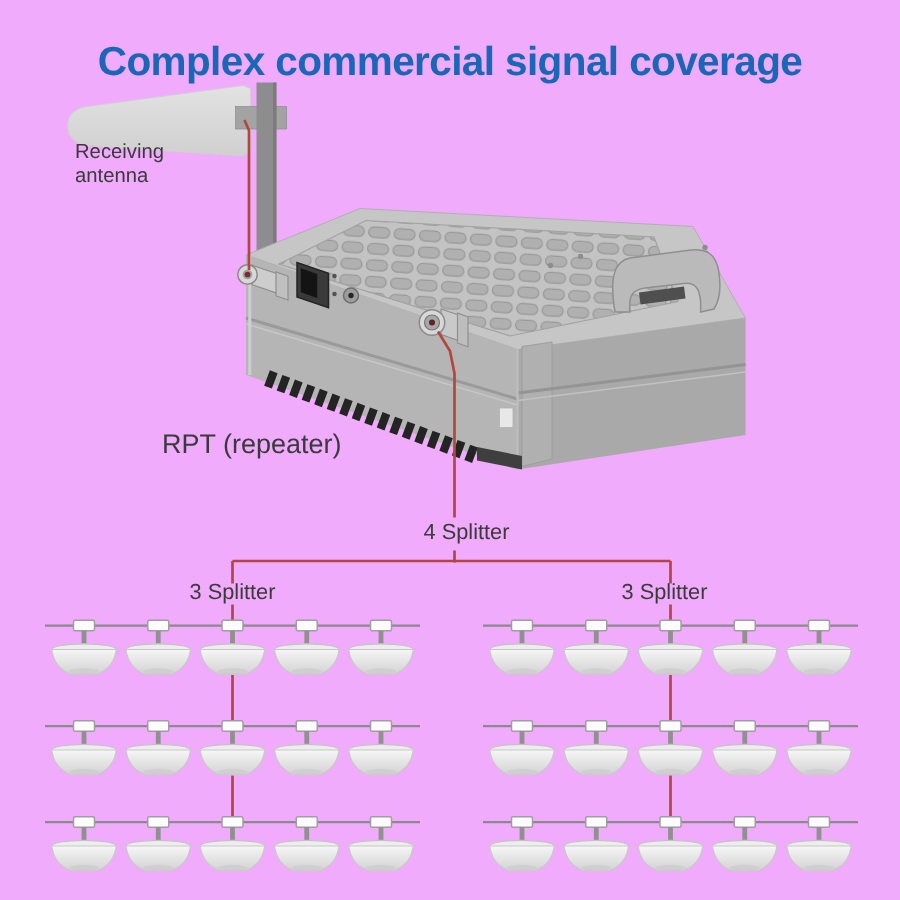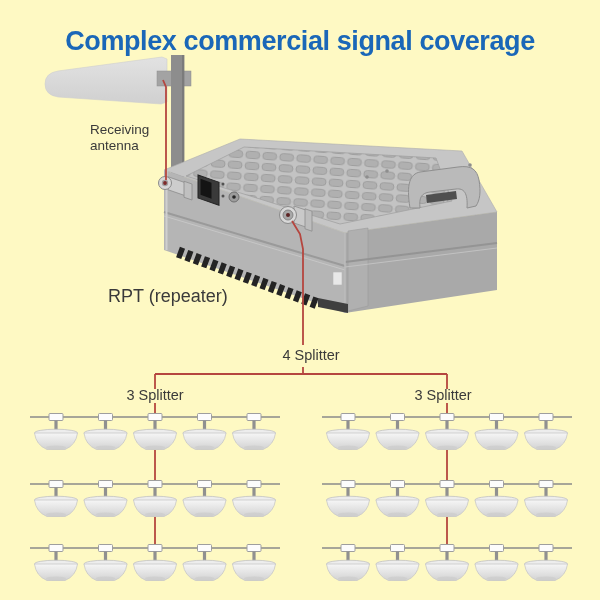--- a/index.html
+++ b/index.html
@@ -1,26 +1,26 @@
 <!DOCTYPE html>
 <html style="--red: #b5463f; --title-blue: #1a67b8; --label-text: #3a3a3a;"><head>
 <meta charset="utf-8">
 <style>
   html,body{margin:0;padding:0;background:#ffffff;}
   .canvas{
-    position:relative;width:600px;height:600px;background:#fef9c3;overflow:hidden;
+    position:relative;width:600px;height:600px;background:#f0abfc;overflow:hidden;
     font-family:"Liberation Sans", sans-serif;
   }
   .scene{position:absolute;left:0;top:0;}
   .page-title{
     position:absolute;top:8px;left:0;width:100%;text-align:center;
     font-size:27px;font-weight:bold;letter-spacing:-0.4px;color:var(--title-blue);
   }
   .lbl{position:absolute;color:var(--label-text);}
-  .lbl-receiving{left:50px;top:122px;font-size:13.5px;line-height:1.2;white-space:pre-line;margin-left:40px;}
+  .lbl-receiving{left:50px;top:93px;font-size:13.5px;line-height:1.2;white-space:pre-line;}
   .lbl-rpt{left:108px;top:286px;font-size:18px;}
   .lbl-2sp{left:251px;top:347px;width:120px;text-align:center;font-size:14.5px;}
   .lbl-3sp-left{left:95px;top:387px;width:120px;text-align:center;font-size:14.5px;}
   .lbl-3sp-right{left:383px;top:387px;width:120px;text-align:center;font-size:14.5px;}
   .redline{stroke:var(--red);stroke-width:1.8;fill:none;}
   .rail{stroke:#8a8a8a;stroke-width:1.5;}
   .mount{fill:#fcfcfc;stroke:#9e9e9e;stroke-width:1;}
   .stem{fill:#909090;}
   .rim{fill:#ededed;stroke:#c2c2c2;stroke-width:0.8;}
   .bowl{fill:url(#domeGrad);stroke:#c8c8c8;stroke-width:0.8;}

